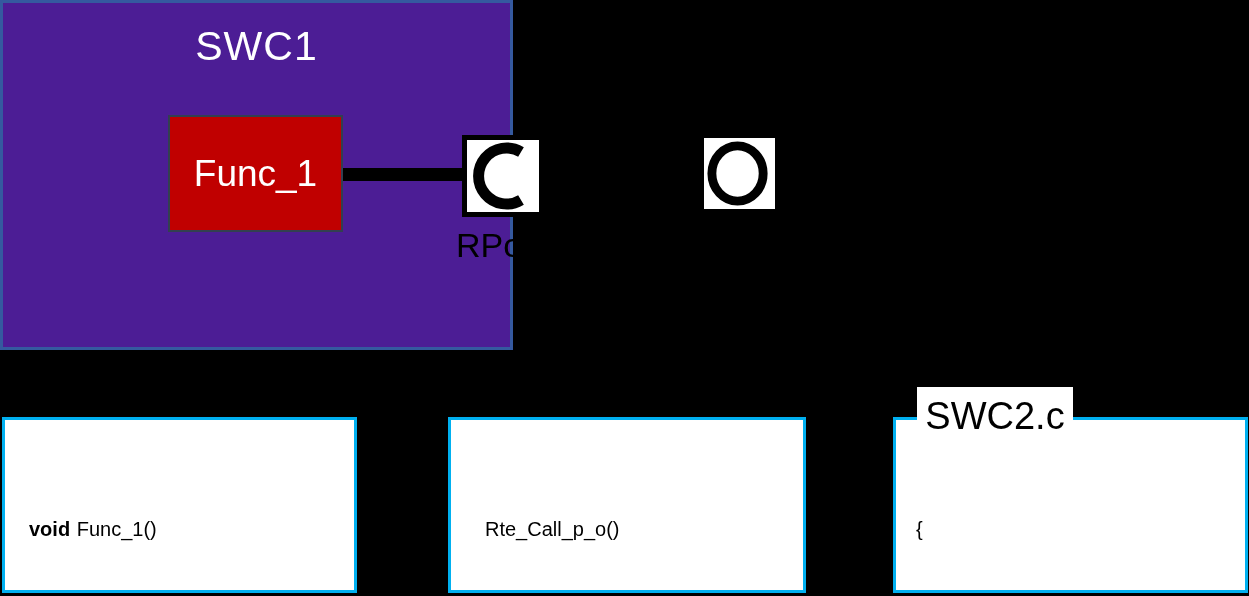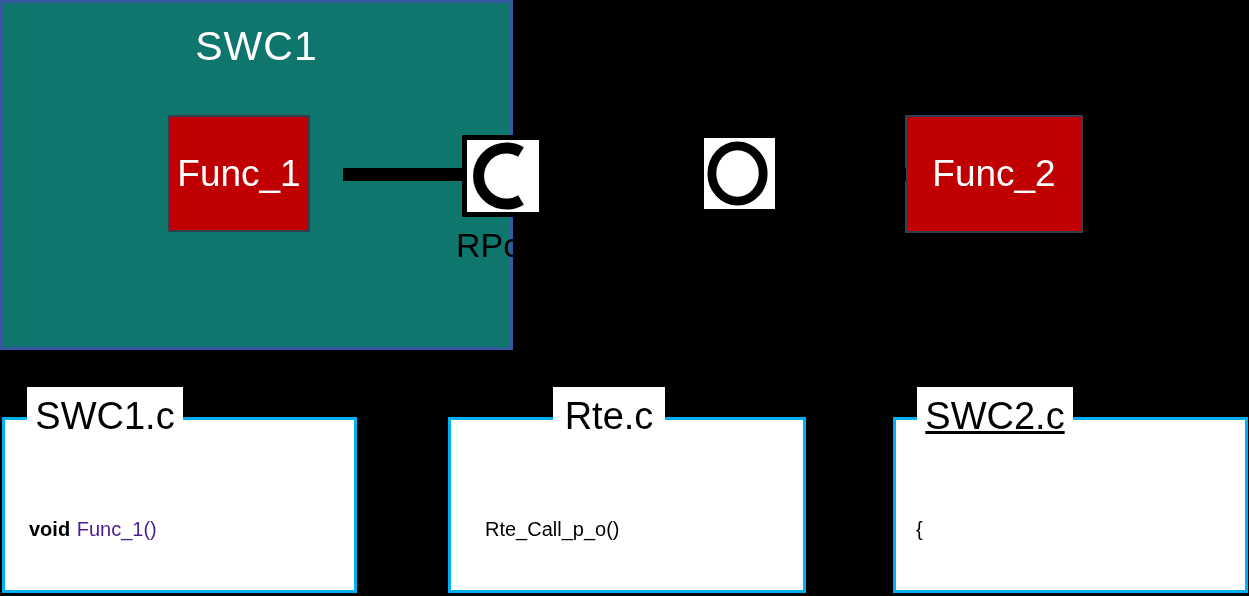--- a/index.html
+++ b/index.html
@@ -13,21 +13,21 @@
     width: 1249px;
     height: 596px;
     background: #000000;
     overflow: hidden;
   }
   
   .swc-box {
     position: absolute;
     top: 0;
     height: 350px;
-    background: #0f766e;
+    background: #4c1d95;
     border: 3px solid #35599F;
     box-sizing: border-box;
     z-index: 0;
   }
   .swc1 { left: 0; width: 513px; }
   .swc2 { left: 738px; width: 511px; }
   .swc-title {
     position: absolute;
     top: 20px;
     left: 0;
@@ -42,21 +42,21 @@
     background: #C00000;
     border: 2px solid #333F50;
     box-sizing: border-box;
     display: flex;
     align-items: center;
     justify-content: center;
     color: #FFFFFF;
     font-size: 37px;
     z-index: 1;
   }
-  .func1 { left: 168px; top: 115px; width: 142px; height: 117px; }
+  .func1 { left: 168px; top: 115px; width: 175px; height: 117px; }
   .func2 { left: 905px; top: 115px; width: 178px; height: 118px; }
   .connector {
     position: absolute;
     height: 13px;
     background: #000000;
     z-index: 1;
   }
   .connector-left  { left: 343px; top: 168px; width: 122px; }
   .connector-right { left: 778px; top: 168px; width: 128px; }
   .port-label {
@@ -111,49 +111,46 @@
     align-items: flex-end;
     justify-content: center;
     color: #000000;
     font-size: 38px;
     z-index: 2;
     padding-bottom: 1px;
     box-sizing: border-box;
   }
   .code-tab-1 { left: 27px;  width: 156px; }
   .code-tab-2 { left: 553px; width: 112px; }
-  .code-tab-3 { left: 917px; width: 156px; text-decoration: underline; }
+  .code-tab-3 { left: 917px; width: 156px; }
   .code {
     padding-top: 47px;
     font-size: 20px;
     line-height: 25px;
     color: #000000;
     white-space: pre;
   }
   .code-box-1 .code { padding-left: 24px; }
   .code-box-2 .code { padding-left: 34px; }
   .code-box-3 .code { padding-left: 20px; }
   .code .kw { margin-right: 0.33em; font-weight: bold; }
-  .code .red { color: #4c1d95; text-align: right; }
+  .code .red { color: #000000; text-align: right; }
 </style>
 </head>
 <body>
 
 <div class="stage">
 
   <div class="swc-box swc1">
     <div class="swc-title">SWC1</div>
   </div>
 
 
   <div class="func-box func1">
     <span>Func_1</span>
-  </div>
-  <div class="func-box func2">
-    <span>Func_2</span>
   </div>
 
   <div class="connector connector-left"></div>
   <div class="connector connector-right"></div>
 
   <div class="port-label rport-label">RPort</div>
   <div class="port-label pport-label">PPort</div>
 
   <div class="black-strip"></div>
 
@@ -162,35 +159,29 @@
       <path d="M 54 12 A 28 28 0 1 0 54 60" fill="none" stroke="#000000" stroke-width="11"></path>
     </svg>
   </div>
 
   <div class="port-box pport-box">
     <svg viewBox="0 0 72 72">
       <ellipse cx="34" cy="36" rx="26" ry="28" fill="none" stroke="#000000" stroke-width="9"></ellipse>
     </svg>
   </div>
 
-  <div class="code-tab code-tab-1">
-    <span>SWC1.c</span>
-  </div>
   <div class="code-box code-box-1">
     <div class="code">
       <div><span class="kw">void</span><span class="red">Func_1()</span></div>
       <div>{</div>
       
       
     </div>
   </div>
 
-  <div class="code-tab code-tab-2">
-    <span>Rte.c</span>
-  </div>
   <div class="code-box code-box-2">
     <div class="code">
       <div>Rte_Call_p_o()</div>
       <div>{</div>
       
       
     </div>
   </div>
 
   <div class="code-tab code-tab-3">

